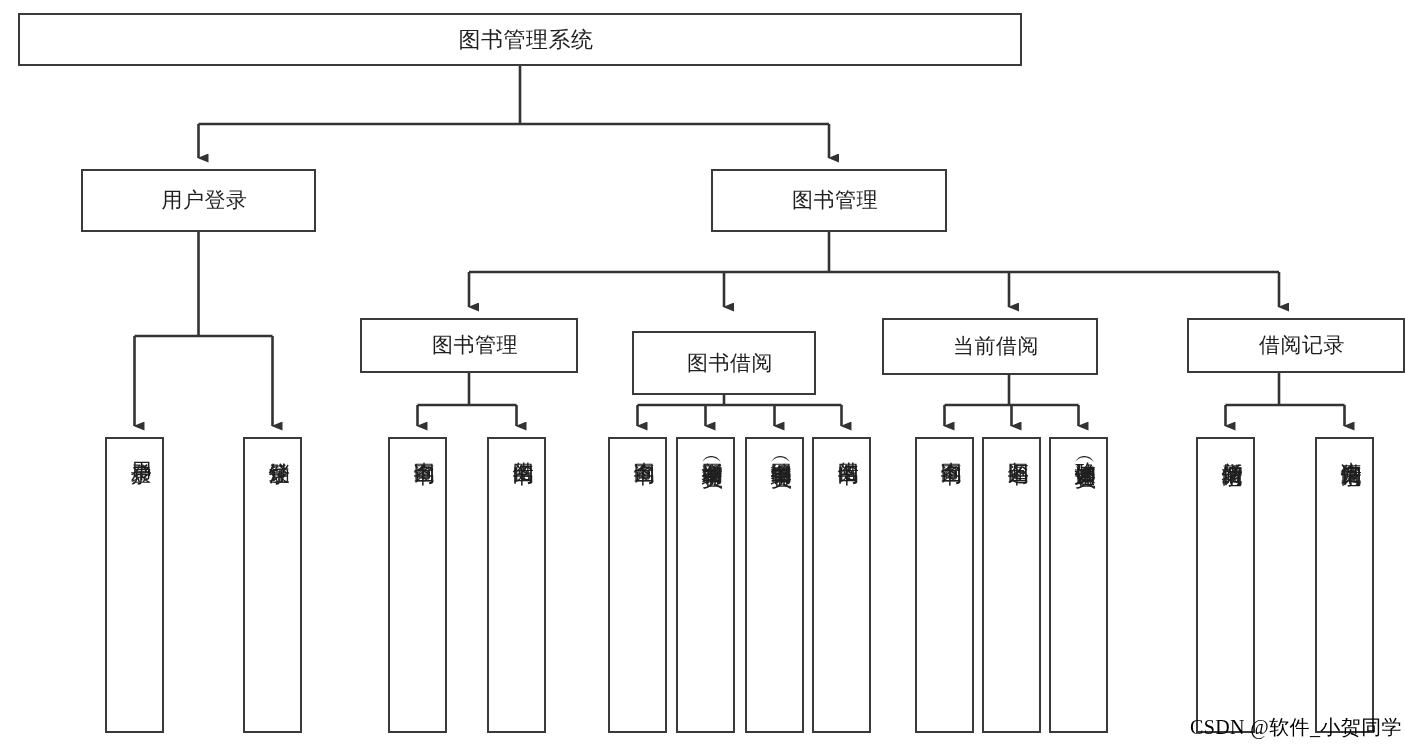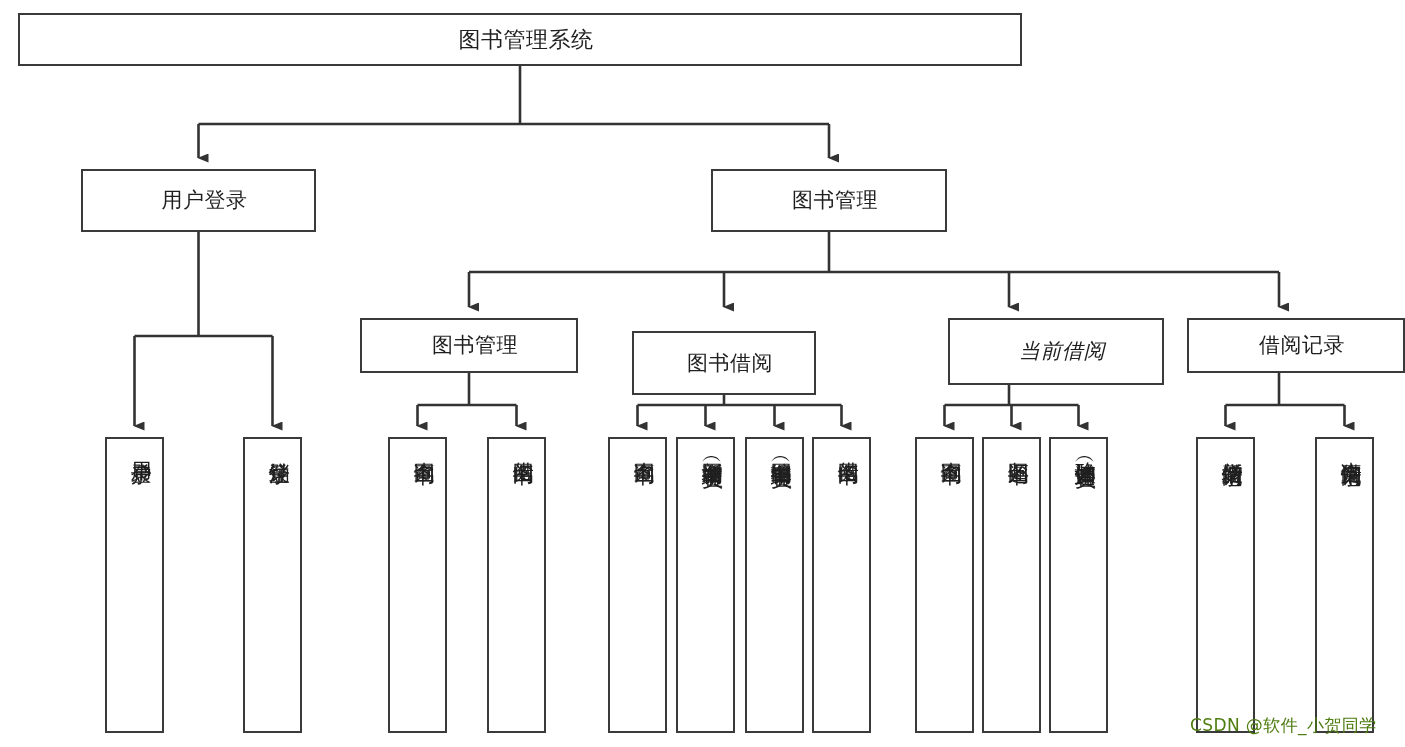--- a/index.html
+++ b/index.html
@@ -58,24 +58,25 @@
     text-orientation: upright;
     line-height: 1.12;
     letter-spacing: 1px;
     white-space: nowrap;
     text-align: center;
   }
   .watermark {
     position: absolute;
     left: 1190px;
     top: 714px;
-    font-size: 17px;
-    color: #4d7c0f;
+    font-size: 20px;
+    color: #000000;
     white-space: nowrap;
     letter-spacing: 0.4px;
+    font-family: Liberation Serif, serif;
   }
 </style>
 </head>
 <body>
 
 <div id="diagram-root">
 
   <svg class="diagram-canvas" viewBox="0 0 1405 747" xmlns="http://www.w3.org/2000/svg">
     <defs>
       <marker id="arrowhead" markerWidth="9" markerHeight="11" refX="4.5" refY="10" orient="auto" markerUnits="userSpaceOnUse">
@@ -128,21 +129,21 @@
       </div>
       <div class="node-box" style="left: 711px; top: 169px; width: 236px; height: 63px;">
         <span class="node-label-h">图书管理</span>
       </div>
       <div class="node-box" style="left: 360px; top: 318px; width: 218px; height: 55px;">
         <span class="node-label-h">图书管理</span>
       </div>
       <div class="node-box" style="left: 632px; top: 318px; width: 184px; height: 64px; margin-top: 13px;">
         <span class="node-label-h">图书借阅</span>
       </div>
-      <div class="node-box" style="left: 948px; top: 318px; width: 216px; height: 67px; font-style: italic;">
+      <div class="node-box" style="left: 882px; top: 318px; width: 216px; height: 57px;">
         <span class="node-label-h">当前借阅</span>
       </div>
       <div class="node-box" style="left: 1187px; top: 318px; width: 218px; height: 55px;">
         <span class="node-label-h">借阅记录</span>
       </div>
       <div class="node-box vertical" style="left: 105px; top: 437px; width: 59px; height: 296px;">
         <span class="node-label-v">用户登录</span>
       </div>
       <div class="node-box vertical" style="left: 243px; top: 437px; width: 59px; height: 296px;">
         <span class="node-label-v">注销登录</span>

